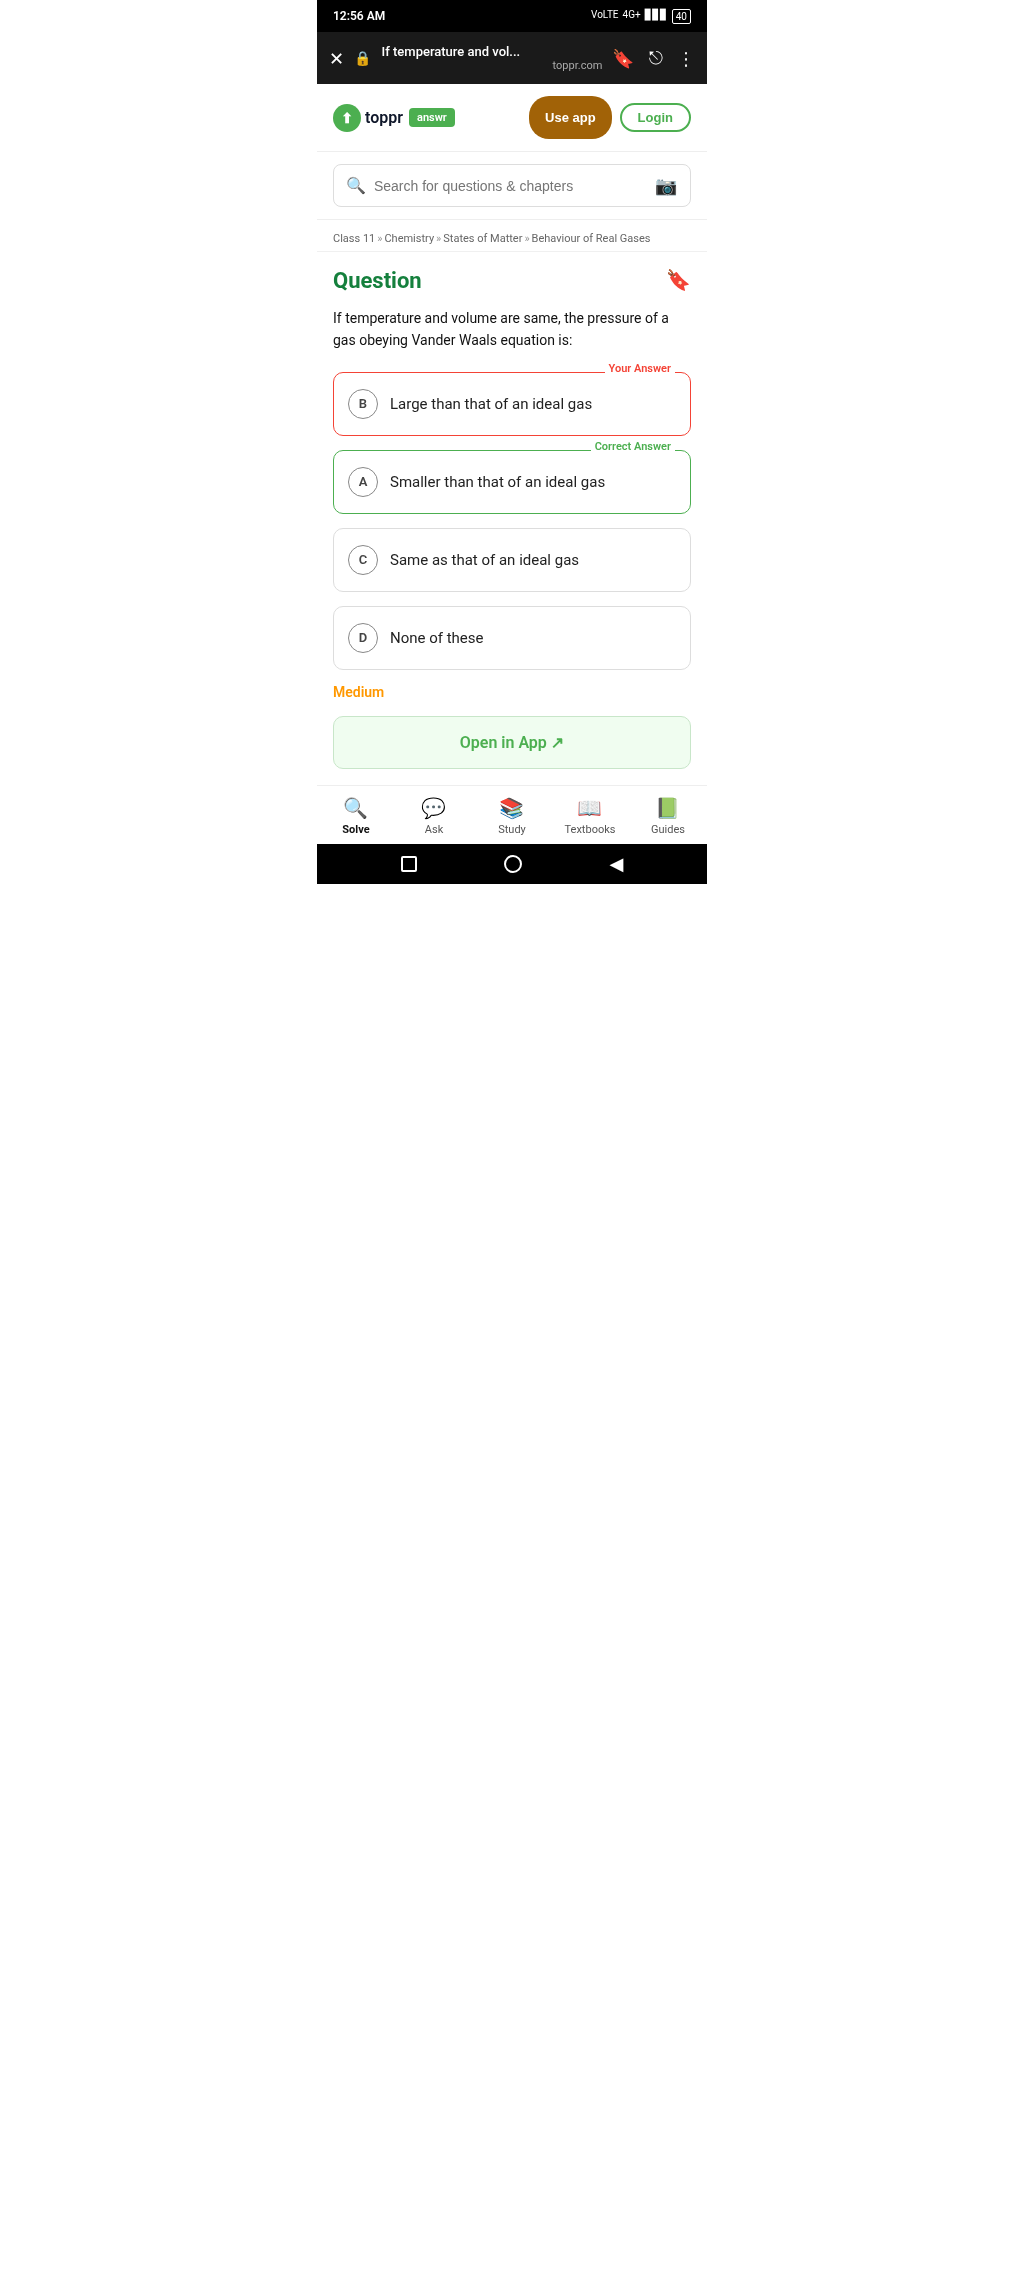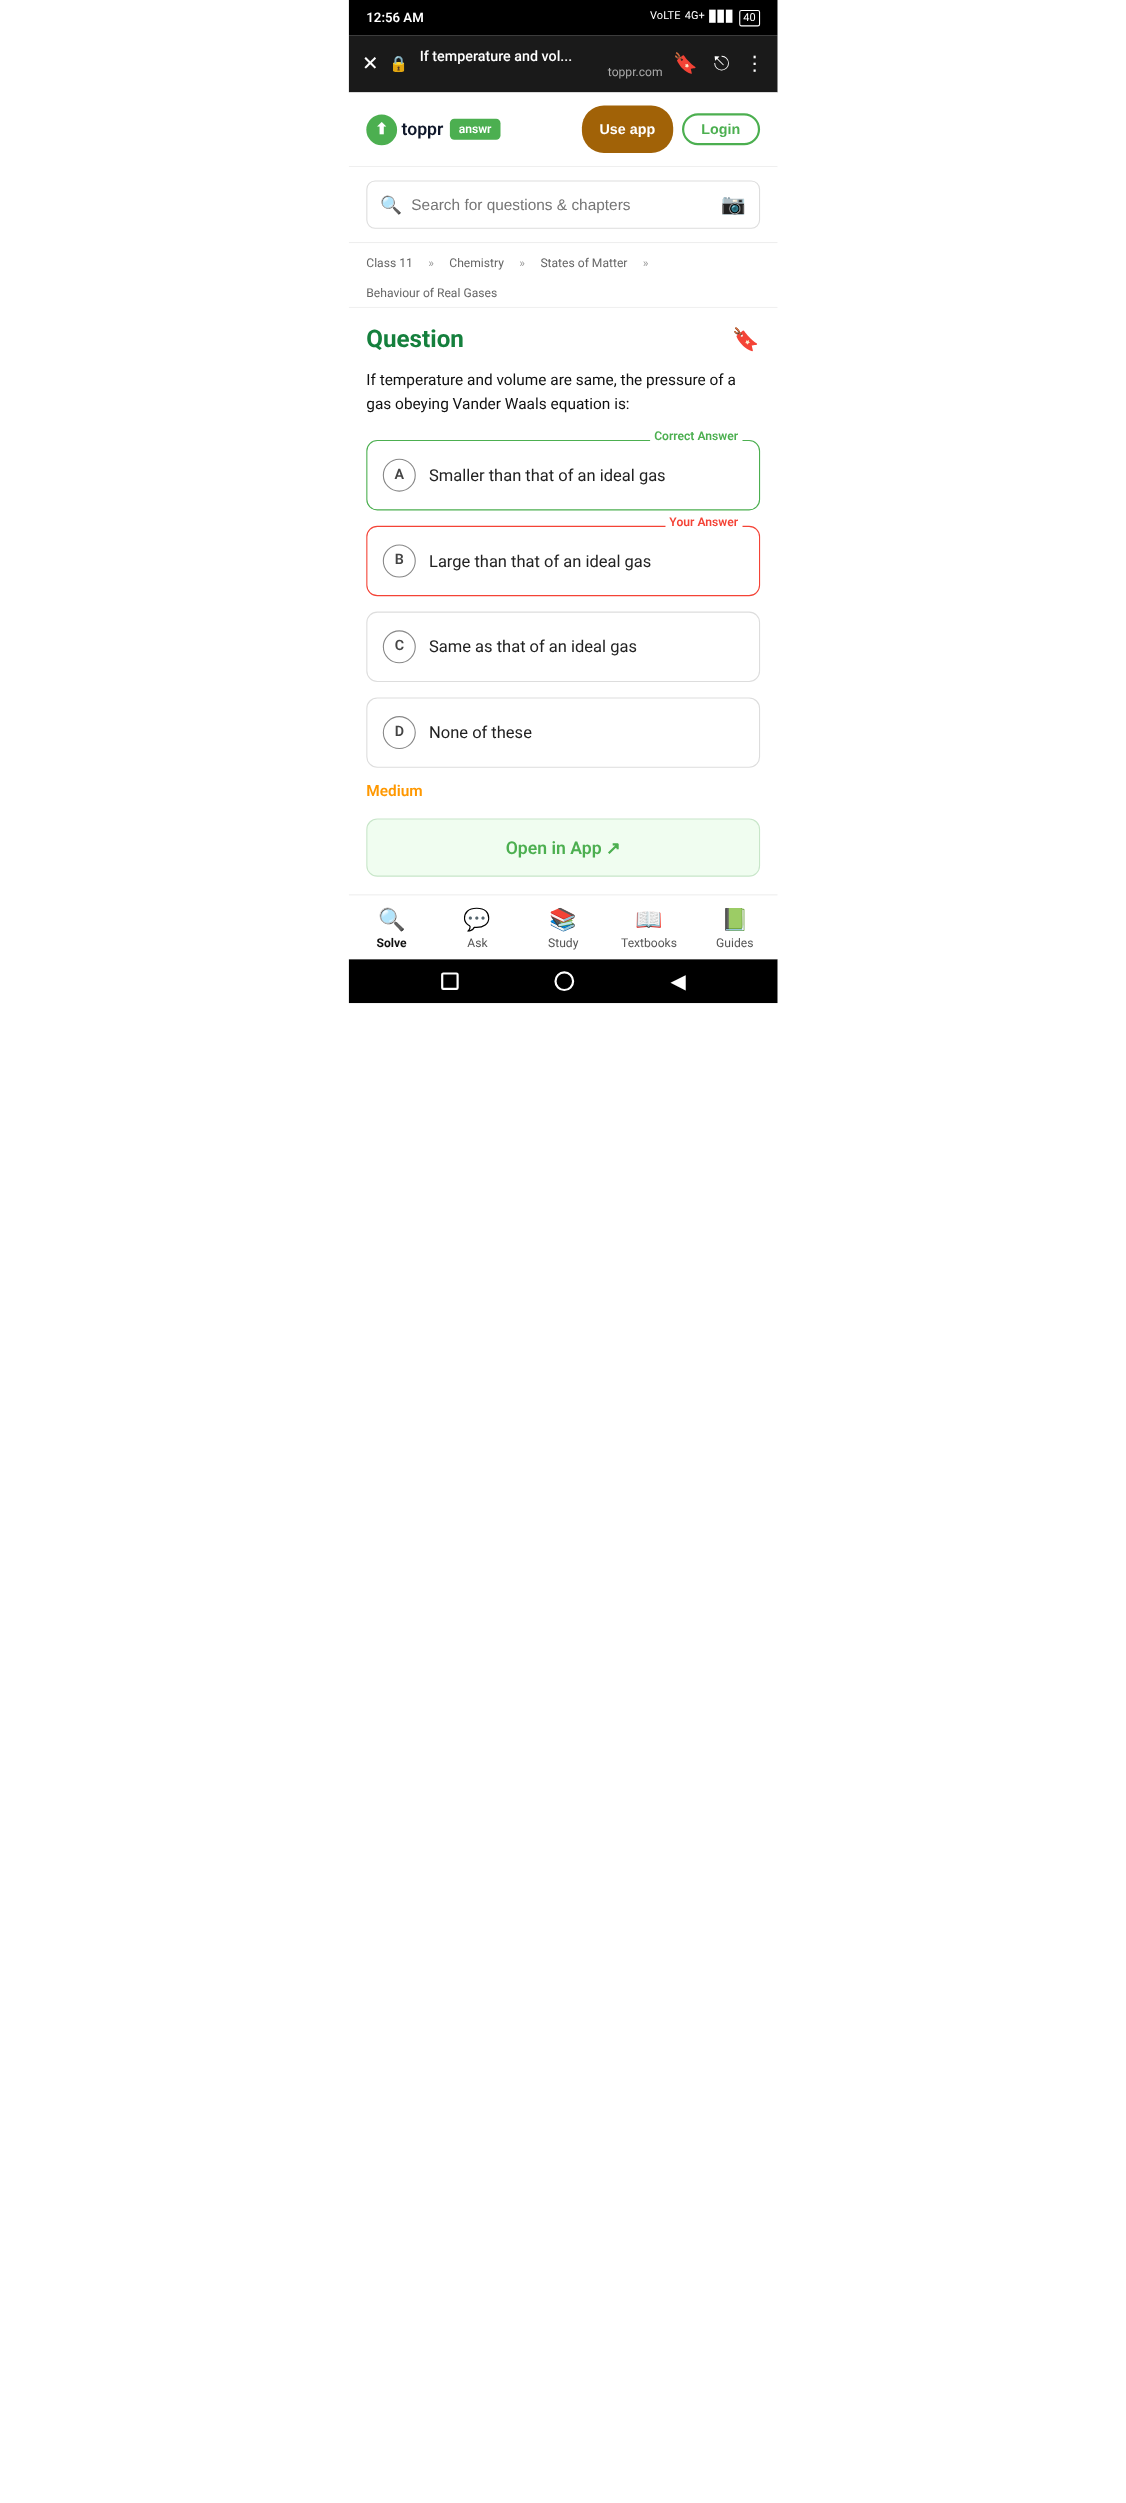--- a/index.html
+++ b/index.html
@@ -184,21 +184,21 @@
       font-size: 18px;
     }
 
     
     .breadcrumb {
       padding: 12px 16px 6px;
       font-size: 11px;
       color: #666;
       display: flex;
       align-items: center;
-      gap: 14px;
+      gap: 2px;
       flex-wrap: wrap;
       border-bottom: 1px solid #f0f0f0;
     }
     .breadcrumb-sep {
       color: #999;
     }
 
     
     .main-content {
       padding: 16px 16px;
@@ -421,36 +421,36 @@
 <div class="main-content">
 
   <div class="question-header">
     <h2 class="question-title">Question</h2>
     <span class="bookmark-icon">🔖</span>
   </div>
 
   <div class="question-text">If temperature and volume are same, the pressure of a gas obeying Vander Waals equation is:</div>
 
   <div class="option-wrapper">
+    <span class="option-label wrong">Your Answer</span>
+    <div class="option-box wrong-border">
+      <div class="option-letter">B</div>
+      <span class="option-text">Large than that of an ideal gas</span>
+    </div>
+  </div>
+
+  <div class="option-wrapper">
     <span class="option-label correct">Correct Answer</span>
     <div class="option-box correct-border">
       <div class="option-letter">A</div>
       <span class="option-text">Smaller than that of an ideal gas</span>
     </div>
   </div>
 
   <div class="option-wrapper">
-    <span class="option-label wrong">Your Answer</span>
-    <div class="option-box wrong-border">
-      <div class="option-letter">B</div>
-      <span class="option-text">Large than that of an ideal gas</span>
-    </div>
-  </div>
-
-  <div class="option-wrapper">
     <div class="option-box">
       <div class="option-letter">C</div>
       <span class="option-text">Same as that of an ideal gas</span>
     </div>
   </div>
 
   <div class="option-wrapper">
     <div class="option-box">
       <div class="option-letter">D</div>
       <span class="option-text">None of these</span>

